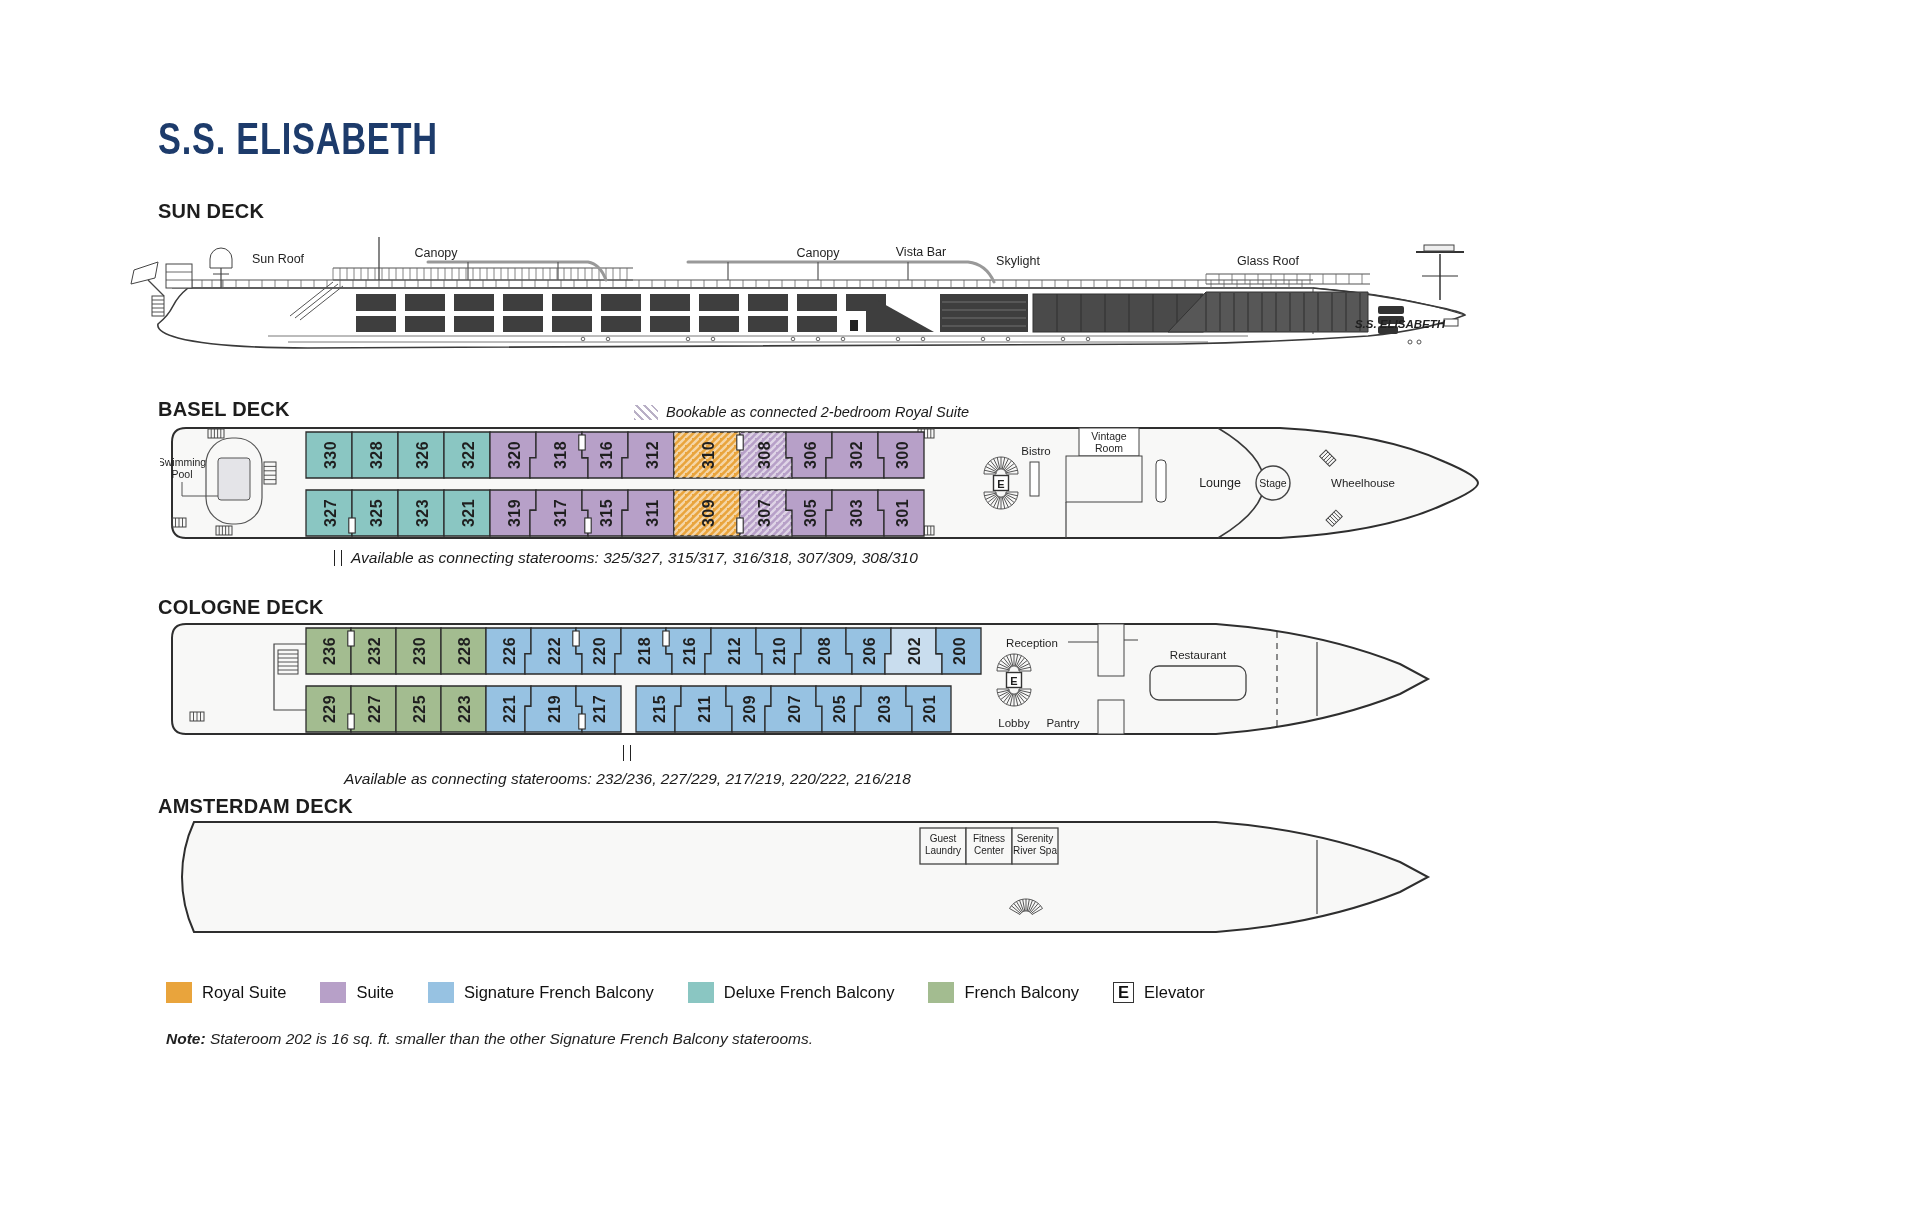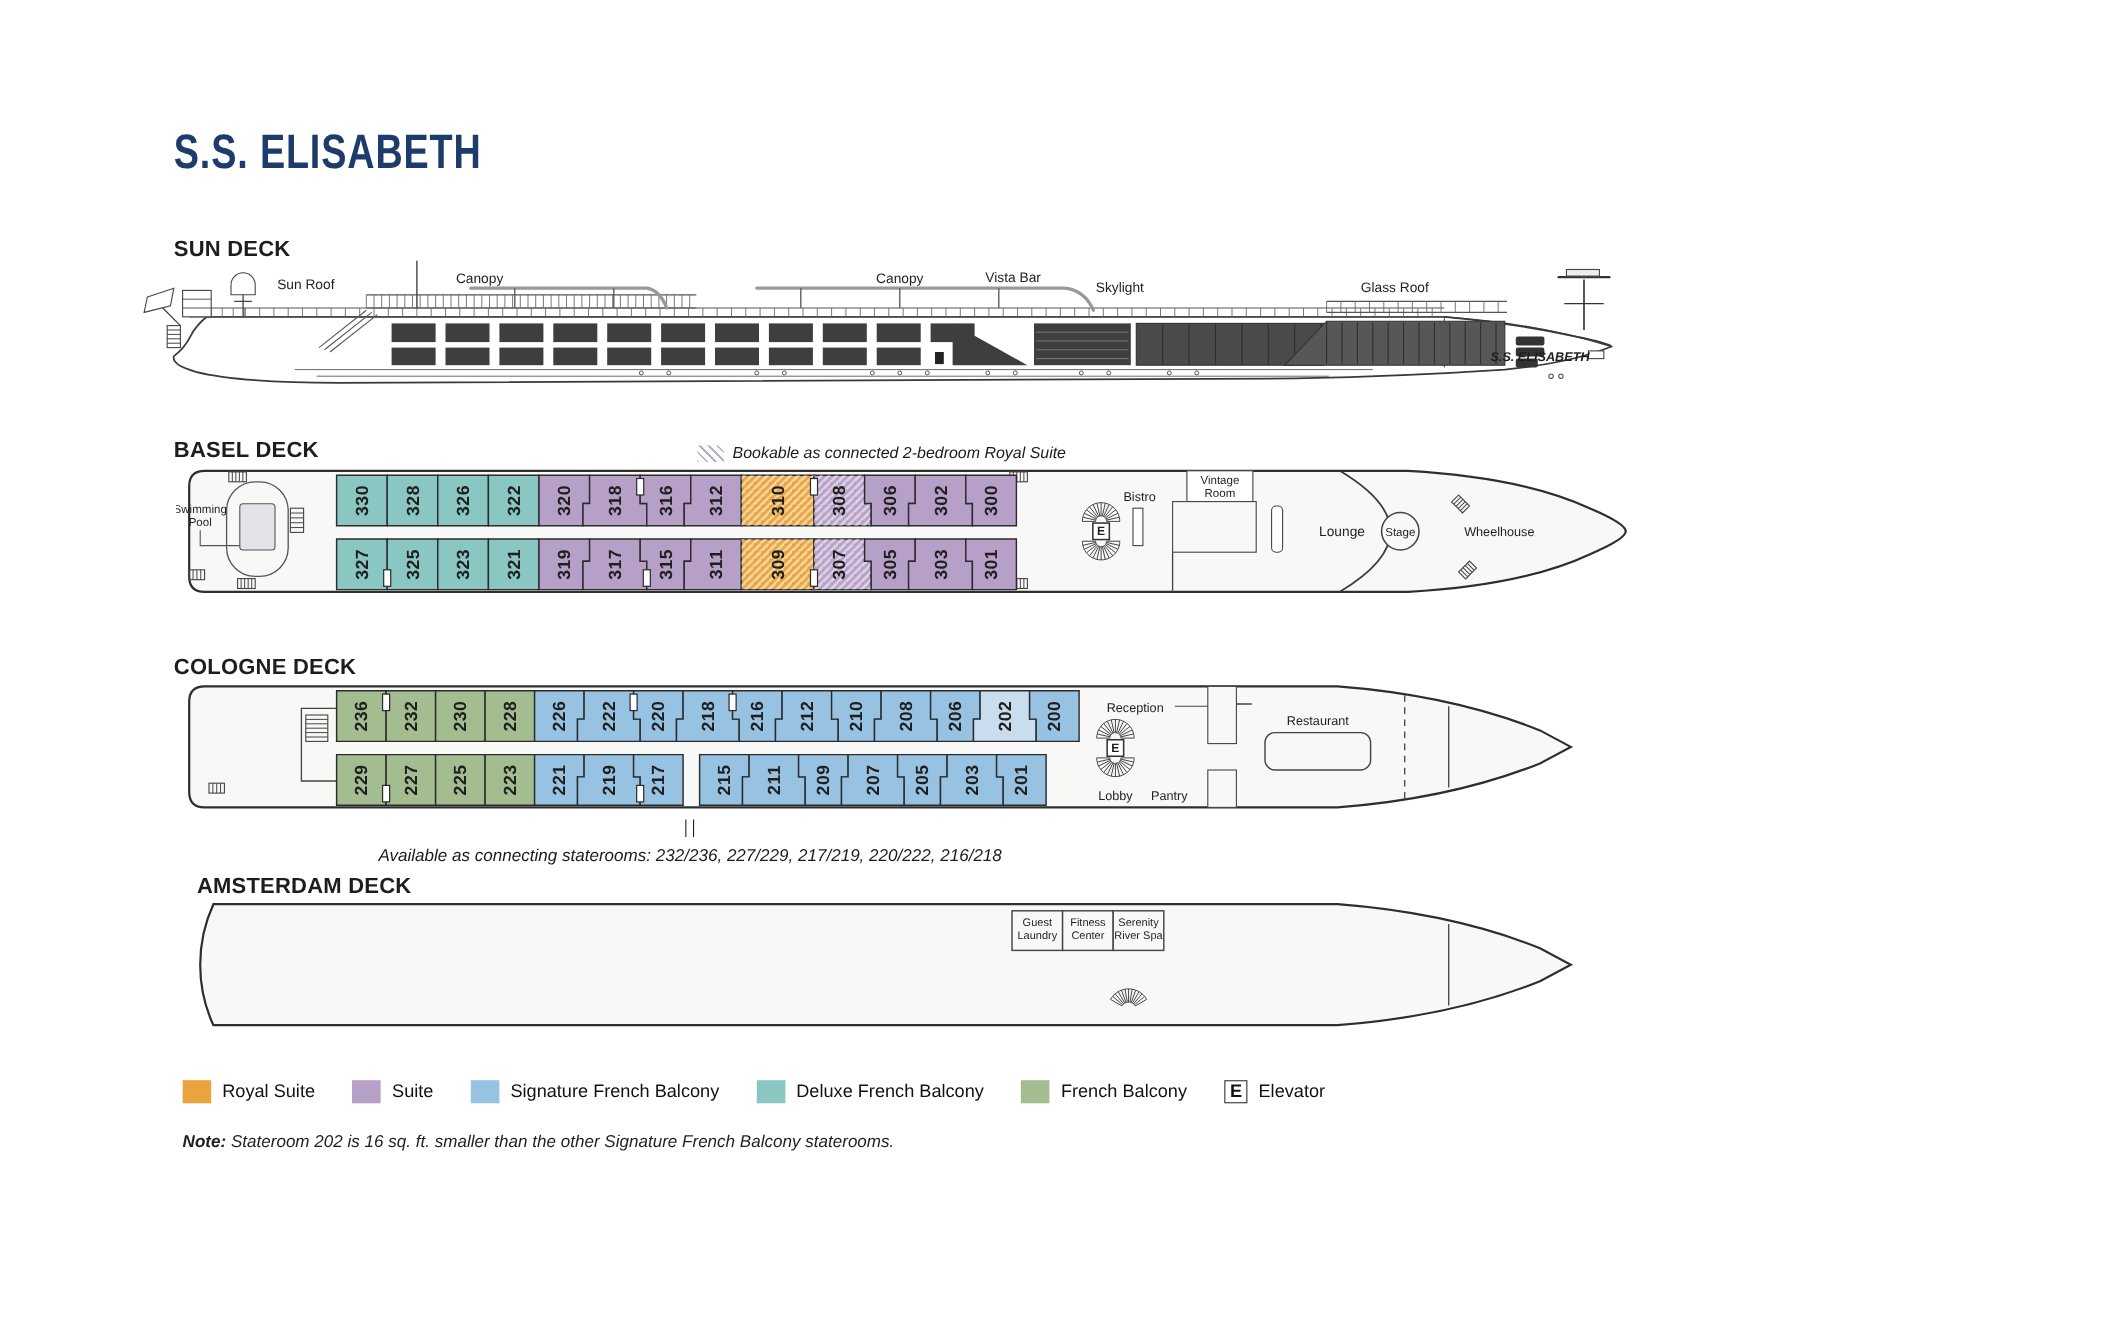--- a/index.html
+++ b/index.html
@@ -24,21 +24,21 @@
   .note b{font-weight:700;}
   svg text{font-family:"Liberation Sans",sans-serif;fill:#1f1f1f;}
 </style>
 </head>
 <body>
 
 <div class="page">
 
   <div id="title" class="abs">S.S. ELISABETH</div>
 
-  <div class="abs deck-label" style="left:158px;top:216px;">SUN DECK</div>
+  <div class="abs deck-label" style="left:158px;top:200px;">SUN DECK</div>
   <svg id="svg-sun" class="abs" style="left:128px;top:236px;" width="1350" height="138" viewBox="0 0 1350 138">
     <g id="g-sun">
         <path d="M60,52 H1185 Q1250,58 1305,70 Q1335,76 1337,79 Q1300,94 1240,100 Q1150,106 1050,108 L180,112 Q90,112 50,102 Q28,96 30,88 Q40,80 45,70 Q50,60 60,52 Z" fill="#fff" stroke="#3a3a3a" stroke-width="1.6"></path>
         <line x1="140" y1="100" x2="1120" y2="100" stroke="#555" stroke-width="0.8"></line>
         <line x1="160" y1="106" x2="1080" y2="106" stroke="#555" stroke-width="0.8"></line>
         <line x1="1185" y1="52" x2="1185" y2="98" stroke="#555" stroke-width="1"></line>
         <path d="M1185,52 Q1270,58 1337,79" fill="none" stroke="#3a3a3a" stroke-width="1.2"></path>
         <g stroke="#555" stroke-width="0.9">
           <line x1="95" y1="44" x2="1185" y2="44" stroke="#555" stroke-width="1.1"></line>
           <line x1="95" y1="52" x2="1185" y2="52" stroke="#555" stroke-width="1.1"></line>
@@ -498,20 +498,24 @@
       </g>
     <text x="22" y="42" text-anchor="middle" font-size="10.5">Swimming</text>
     <text x="22" y="54" text-anchor="middle" font-size="10.5">Pool</text>
     <text x="876" y="31" text-anchor="middle" font-size="11.5">Bistro</text>
     <text x="949" y="16" text-anchor="middle" font-size="10.5">Vintage</text>
     <text x="949" y="28" text-anchor="middle" font-size="10.5">Room</text>
     <text x="1060" y="63" text-anchor="middle" font-size="12.5">Lounge</text>
     <text x="1113" y="63" text-anchor="middle" font-size="10.5">Stage</text>
     <text x="1203" y="63" text-anchor="middle" font-size="11.5">Wheelhouse</text>
   </svg>
+  <div class="abs caption" style="left:334px;top:549px;">
+    <span class="door-glyph"></span>
+    <span>Available as connecting staterooms: 325/327, 315/317, 316/318, 307/309, 308/310</span>
+  </div>
 
   <div class="abs deck-label" style="left:158px;top:596px;">COLOGNE DECK</div>
   <svg id="svg-cologne" class="abs" style="left:160px;top:620px;" width="1320" height="124" viewBox="0 0 1320 124">
     <g id="g-cologne">
         <path d="M26,4 H1056 Q1160,12 1240,44 L1268,59 L1240,74 Q1160,106 1056,114 H26 Q12,114 12,100 V18 Q12,4 26,4 Z" fill="#F8F8F7" stroke="#2E2E2E" stroke-width="2"></path>
         <path d="M146,24 H114 V90 H146" fill="none" stroke="#444" stroke-width="1.2"></path>
         <g>
           <rect x="118" y="30" width="20" height="24" fill="none" stroke="#444" stroke-width="1"></rect>
           <line x1="118" y1="34" x2="138" y2="34" stroke="#444" stroke-width="0.9"></line>
           <line x1="118" y1="38" x2="138" y2="38" stroke="#444" stroke-width="0.9"></line>
@@ -643,21 +647,21 @@
     <text x="872" y="27" text-anchor="middle" font-size="11.5">Reception</text>
     <text x="854" y="107" text-anchor="middle" font-size="11.5">Lobby</text>
     <text x="903" y="107" text-anchor="middle" font-size="11.5">Pantry</text>
     <text x="1038" y="39" text-anchor="middle" font-size="11.5">Restaurant</text>
   </svg>
   <div class="abs caption" style="left:344px;top:745px;flex-direction:column;">
     <span class="door-glyph"></span>
     <span>Available as connecting staterooms: 232/236, 227/229, 217/219, 220/222, 216/218</span>
   </div>
 
-  <div class="abs deck-label" style="left:158px;top:795px;margin-left:21px;">AMSTERDAM DECK</div>
+  <div class="abs deck-label" style="left:158px;top:795px;">AMSTERDAM DECK</div>
   <svg id="svg-amsterdam" class="abs" style="left:160px;top:818px;" width="1320" height="120" viewBox="0 0 1320 120">
     <g id="g-amsterdam">
         <path d="M34,4 H1056 Q1160,12 1240,44 L1268,59 L1240,74 Q1160,106 1056,114 H34 Q22,88 22,59 Q22,30 34,4 Z" fill="#F8F8F7" stroke="#2E2E2E" stroke-width="2"></path>
         <rect x="760" y="10" width="46" height="36" fill="#F8F8F7" stroke="#444" stroke-width="1.3"></rect>
         <text x="783" y="24" text-anchor="middle" font-size="10">Guest</text>
         <text x="783" y="36" text-anchor="middle" font-size="10">Laundry</text>
         <rect x="806" y="10" width="46" height="36" fill="#F8F8F7" stroke="#444" stroke-width="1.3"></rect>
         <text x="829" y="24" text-anchor="middle" font-size="10">Fitness</text>
         <text x="829" y="36" text-anchor="middle" font-size="10">Center</text>
         <rect x="852" y="10" width="46" height="36" fill="#F8F8F7" stroke="#444" stroke-width="1.3"></rect>

